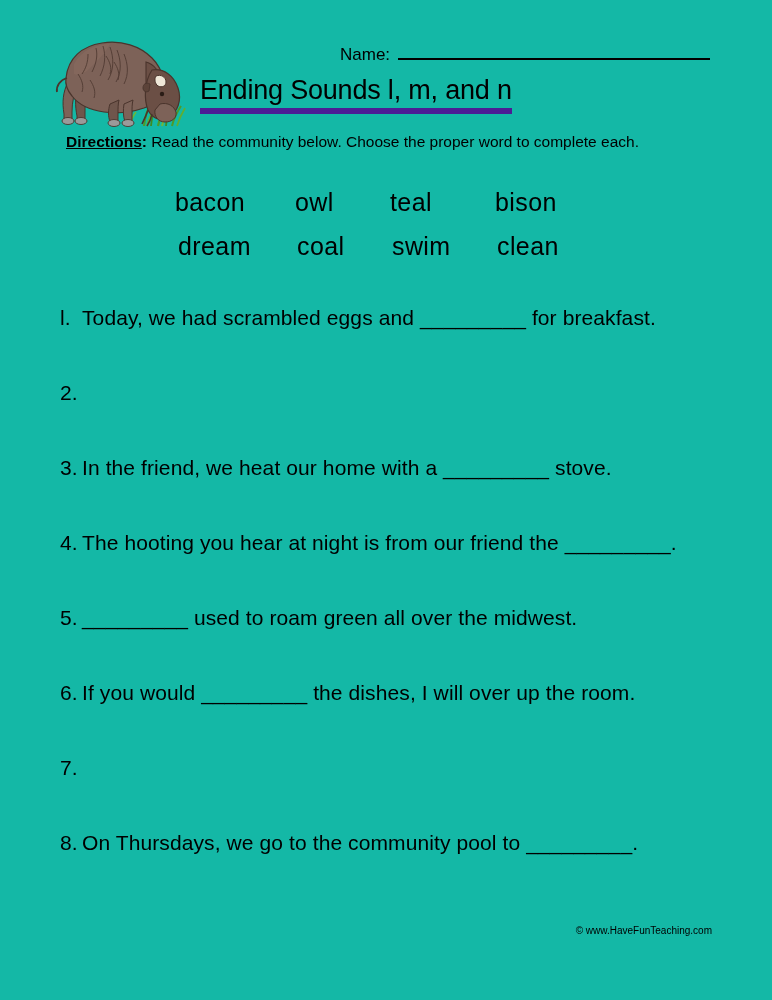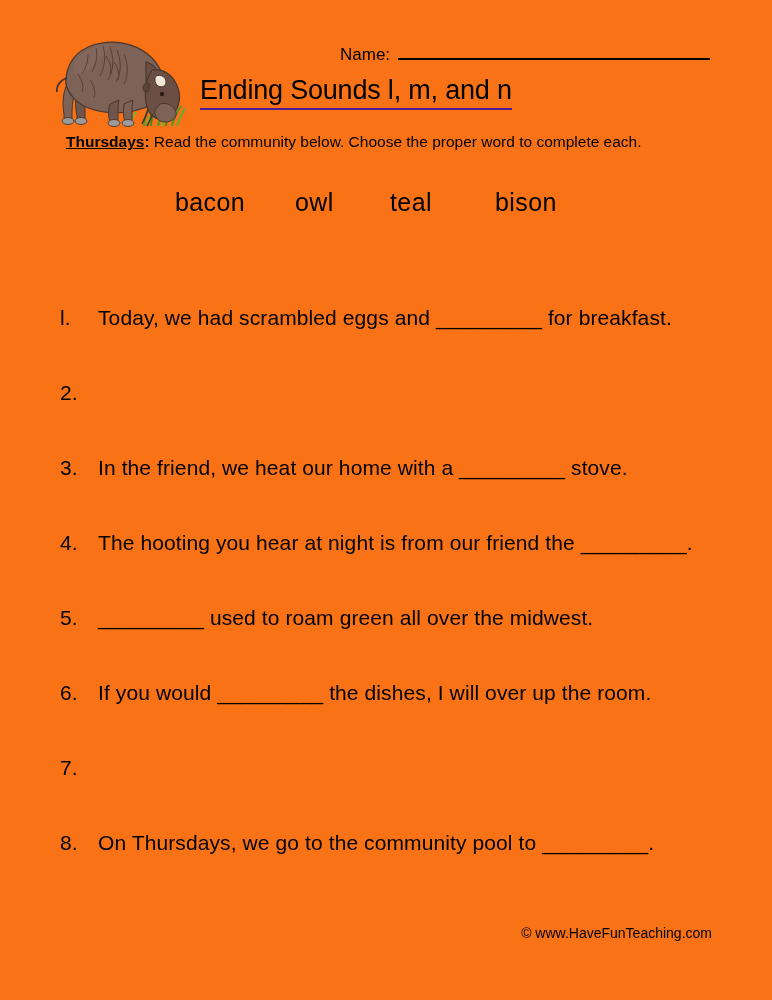--- a/index.html
+++ b/index.html
@@ -13,21 +13,21 @@
     position: relative;
     overflow: hidden;
     font-family: "Liberation Sans", sans-serif;
     color: #000000;
     -webkit-font-smoothing: antialiased;
   }
 
   .page {
     position: absolute;
     inset: 0;
-    background: #f97316;
+    background: #14b8a6;
   }
 
   
   .bison-art {
     position: absolute;
     left: 48px;
     top: 34px;
     width: 160px;
     height: 98px;
   }
@@ -57,21 +57,21 @@
   .title {
     position: absolute;
     left: 200px;
     top: 76px;
     font-family: "Liberation Sans", sans-serif;
     font-size: 27px;
     font-weight: normal;
     letter-spacing: -0.2px;
     color: #000;
     white-space: nowrap;
-    border-bottom: 2px solid #4c1d95;
+    border-bottom: 6px solid #4c1d95;
     padding-bottom: 2px;
     line-height: 1.1;
   }
 
   .directions {
     position: absolute;
     left: 66px;
     top: 133px;
     font-family: "Liberation Sans", sans-serif;
     font-size: 15.5px;
@@ -138,32 +138,31 @@
     display: flex;
     align-items: flex-start;
   }
   .sentence .s-num {
     display: inline-block;
     min-width: 22px;
     font-weight: 300;
   }
   .sentence .s-text {
     font-weight: 300;
-    margin-left: 16px;
   }
 
   
   .footer {
     position: absolute;
     left: 0;
     top: 925px;
     width: 712px;
     text-align: right;
     font-family: "Liberation Sans", sans-serif;
-    font-size: 14px;
+    font-size: 10px;
     color: #000;
   }
 </style>
 </head>
 <body>
 
 <div class="page">
 
   <div class="bison-art">
     <svg viewBox="0 0 160 98" width="160" height="98" xmlns="http://www.w3.org/2000/svg">
@@ -231,30 +230,36 @@
   </div>
 
   <div class="name-row">
     <span class="name-label">Name:</span>
     <span class="name-rule"></span>
   </div>
 
   <div class="title">Ending Sounds l, m, and n</div>
 
   <div class="directions">
-    <span class="dir-label">Thursdays</span><span class="dir-colon">:</span><span class="dir-text"> Read the community below.  Choose the proper word to complete each.</span>
+    <span class="dir-label">Directions</span><span class="dir-colon">:</span><span class="dir-text"> Read the community below.  Choose the proper word to complete each.</span>
   </div>
 
   <div class="wordbank">
     <div class="wb-row row1">
       <span class="wb-word">bacon</span>
       <span class="wb-word">owl</span>
       <span class="wb-word">teal</span>
       <span class="wb-word">bison</span>
     </div>
+    <div class="wb-row row2">
+      <span class="wb-word">dream</span>
+      <span class="wb-word">coal</span>
+      <span class="wb-word">swim</span>
+      <span class="wb-word">clean</span>
+    </div>
   </div>
 
   <div class="sentences">
     <div class="sentence">
       <span class="s-num">l.</span>
       <span class="s-text">Today, we had scrambled eggs and _________ for breakfast.</span>
     </div>
     <div class="sentence">
       <span class="s-num">2.</span>
     </div>

